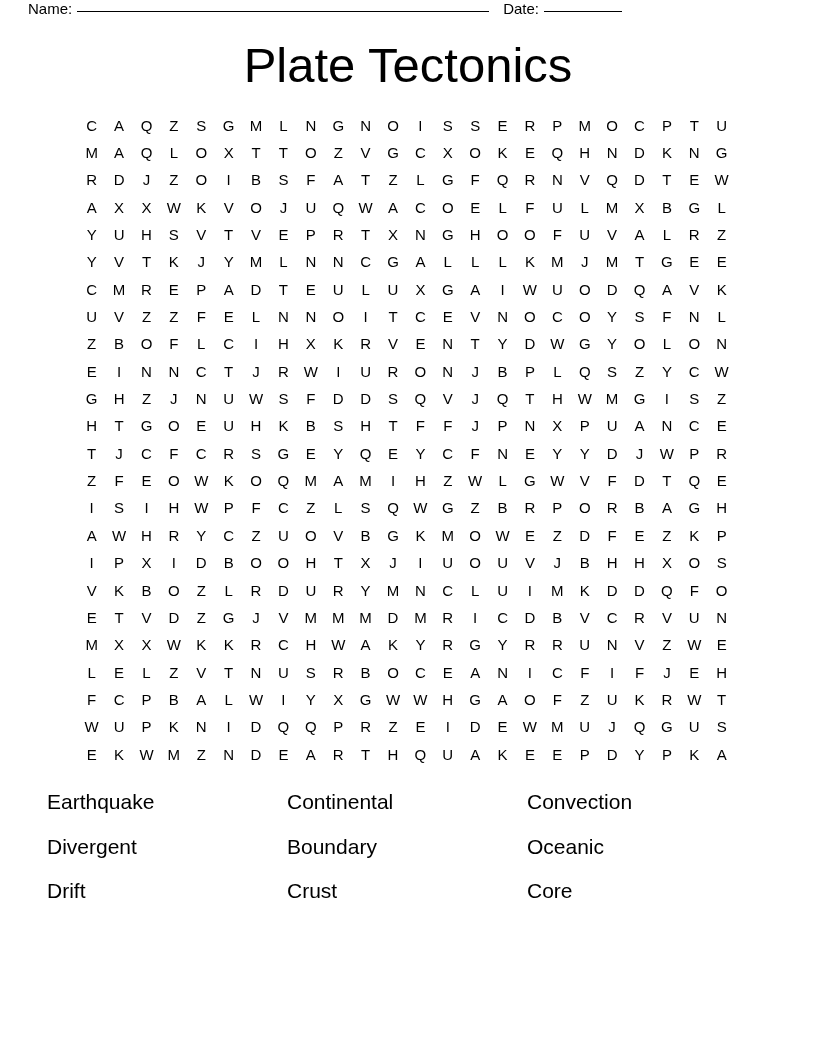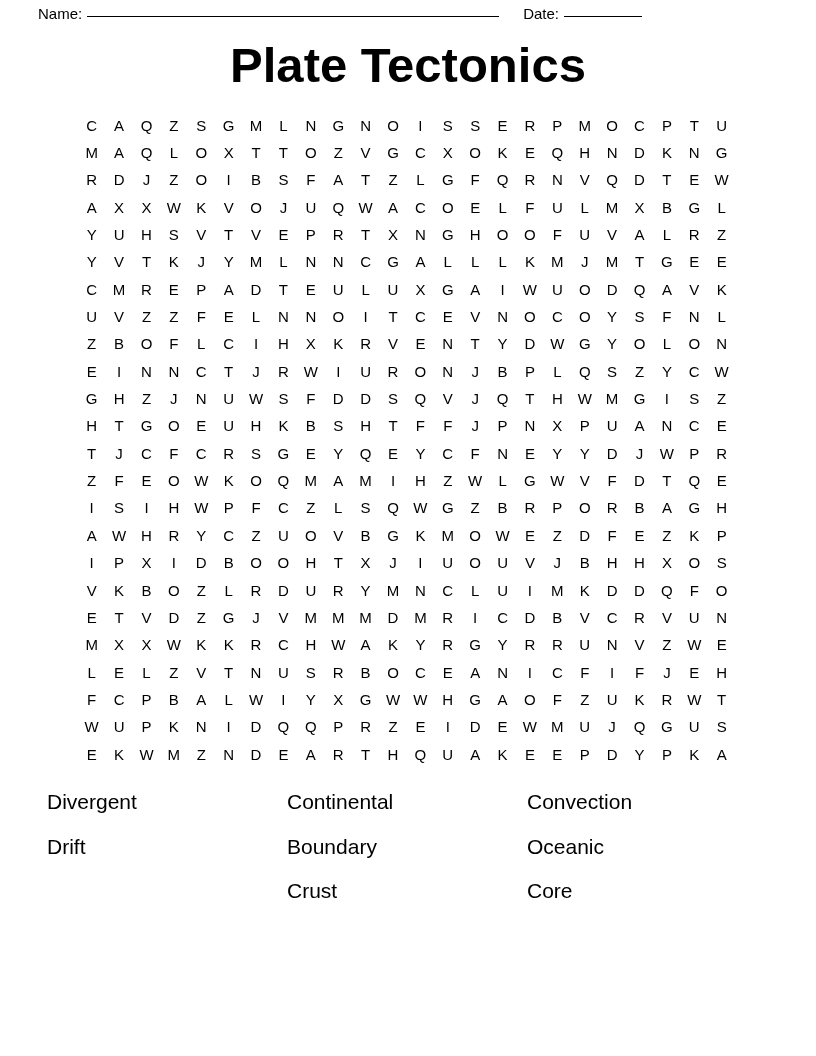--- a/index.html
+++ b/index.html
@@ -18,22 +18,22 @@
   }
 
   
   .header {
     position: absolute;
     top: 0px;
     left: 0px;
     width: 816px;
     height: 26px;
     display: flex;
-    align-items: center;
-    padding-left: 38px;
+    align-items: flex-start;
+    padding-left: 28px;
     padding-right: 38px;
     box-sizing: border-box;
   }
   .field {
     display: flex;
     align-items: baseline;
     white-space: nowrap;
   }
   .field-label {
     font-size: 15px;
@@ -42,32 +42,32 @@
   .rule {
     display: inline-block;
     border-bottom: 1px solid #000;
     height: 1px;
     margin-left: 5px;
     position: relative;
     top: -2px;
   }
   .rule-name { width: 412px; }
   .rule-date { width: 78px; }
-  .field-date { margin-left: 24px; }
+  .field-date { margin-left: 14px; }
 
   
   .title {
     position: absolute;
     top: 36px;
     left: 0px;
     width: 816px;
     text-align: center;
     font-size: 49px;
     line-height: 58px;
-    font-weight: bold;
+    font-weight: normal;
     letter-spacing: 0px;
   }
 
   
   .grid {
     position: absolute;
     top: 112px;
     left: 78px;
     width: 660px;
   }
@@ -740,20 +740,21 @@
       <span class="cell">D</span>
       <span class="cell">Y</span>
       <span class="cell">P</span>
       <span class="cell">K</span>
       <span class="cell">A</span>
     </div>
   </div>
 
 <div class="wordlist">
     <div class="word-col">
+      <div class="word">Earthquake</div>
       <div class="word">Divergent</div>
       <div class="word">Drift</div>
     </div>
     <div class="word-col">
       <div class="word">Continental</div>
       <div class="word">Boundary</div>
       <div class="word">Crust</div>
     </div>
     <div class="word-col">
       <div class="word">Convection</div>

